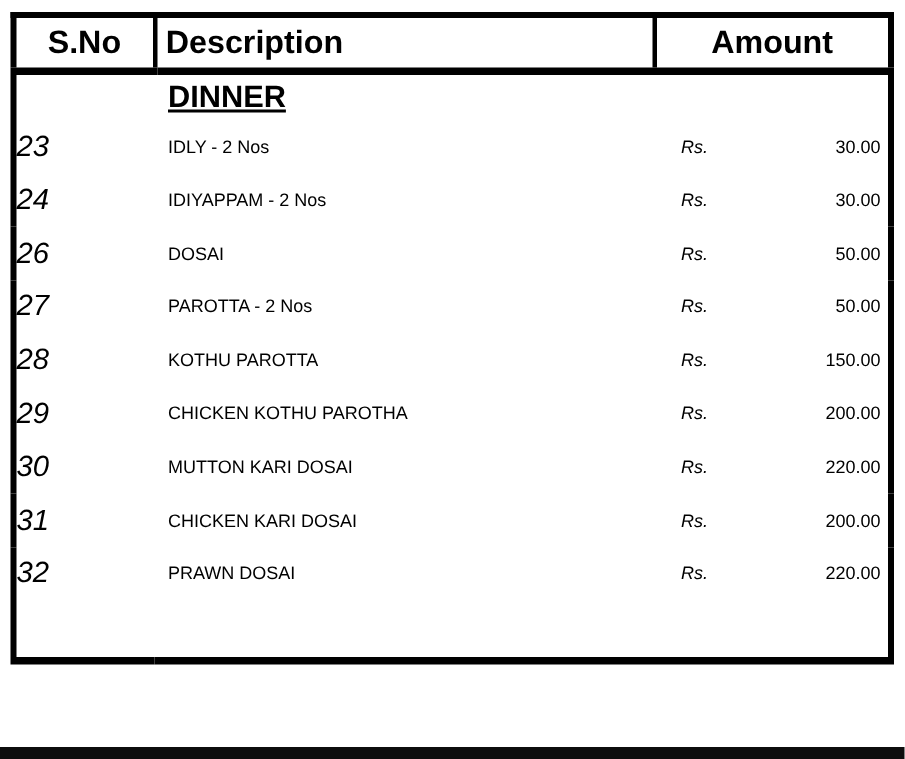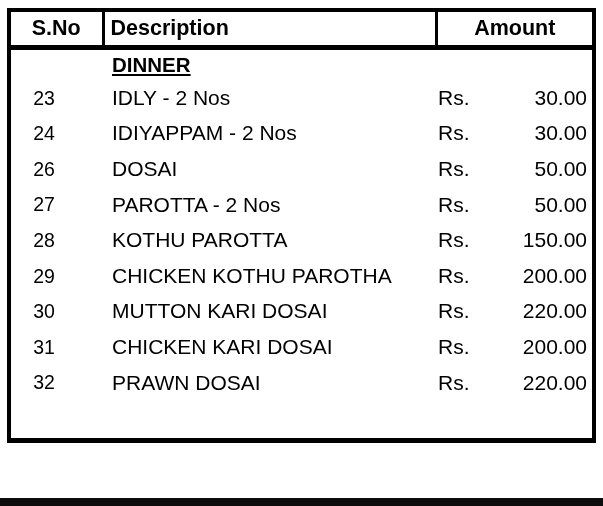--- a/index.html
+++ b/index.html
@@ -74,38 +74,40 @@
     text-align: center;
     margin-left: 24px;
   }
 
   
   tbody tr.item-row {
     height: 35.6px;
   }
   tbody td {
     padding: 0;
-    font-size: 21px;
+    font-size: 12px;
     vertical-align: middle;
     line-height: 1.05;
     border: 0;
     background: #ffffff;
   }
   td.td-sno {
-    text-align: center;
+    text-align: left;
     padding-right: 26px;
     font-size: 19.5px;
+    font-style: italic;
   }
   td.td-desc {
     text-align: left;
     padding-left: 9px;
   }
   td.td-cur {
-    text-align: left;
+    text-align: center;
     padding-left: 2px;
+    font-style: italic;
   }
   td.td-amt {
     text-align: right;
     padding-right: 5px;
   }
 
   
   tr.section-row {
     height: 33px;
   }

